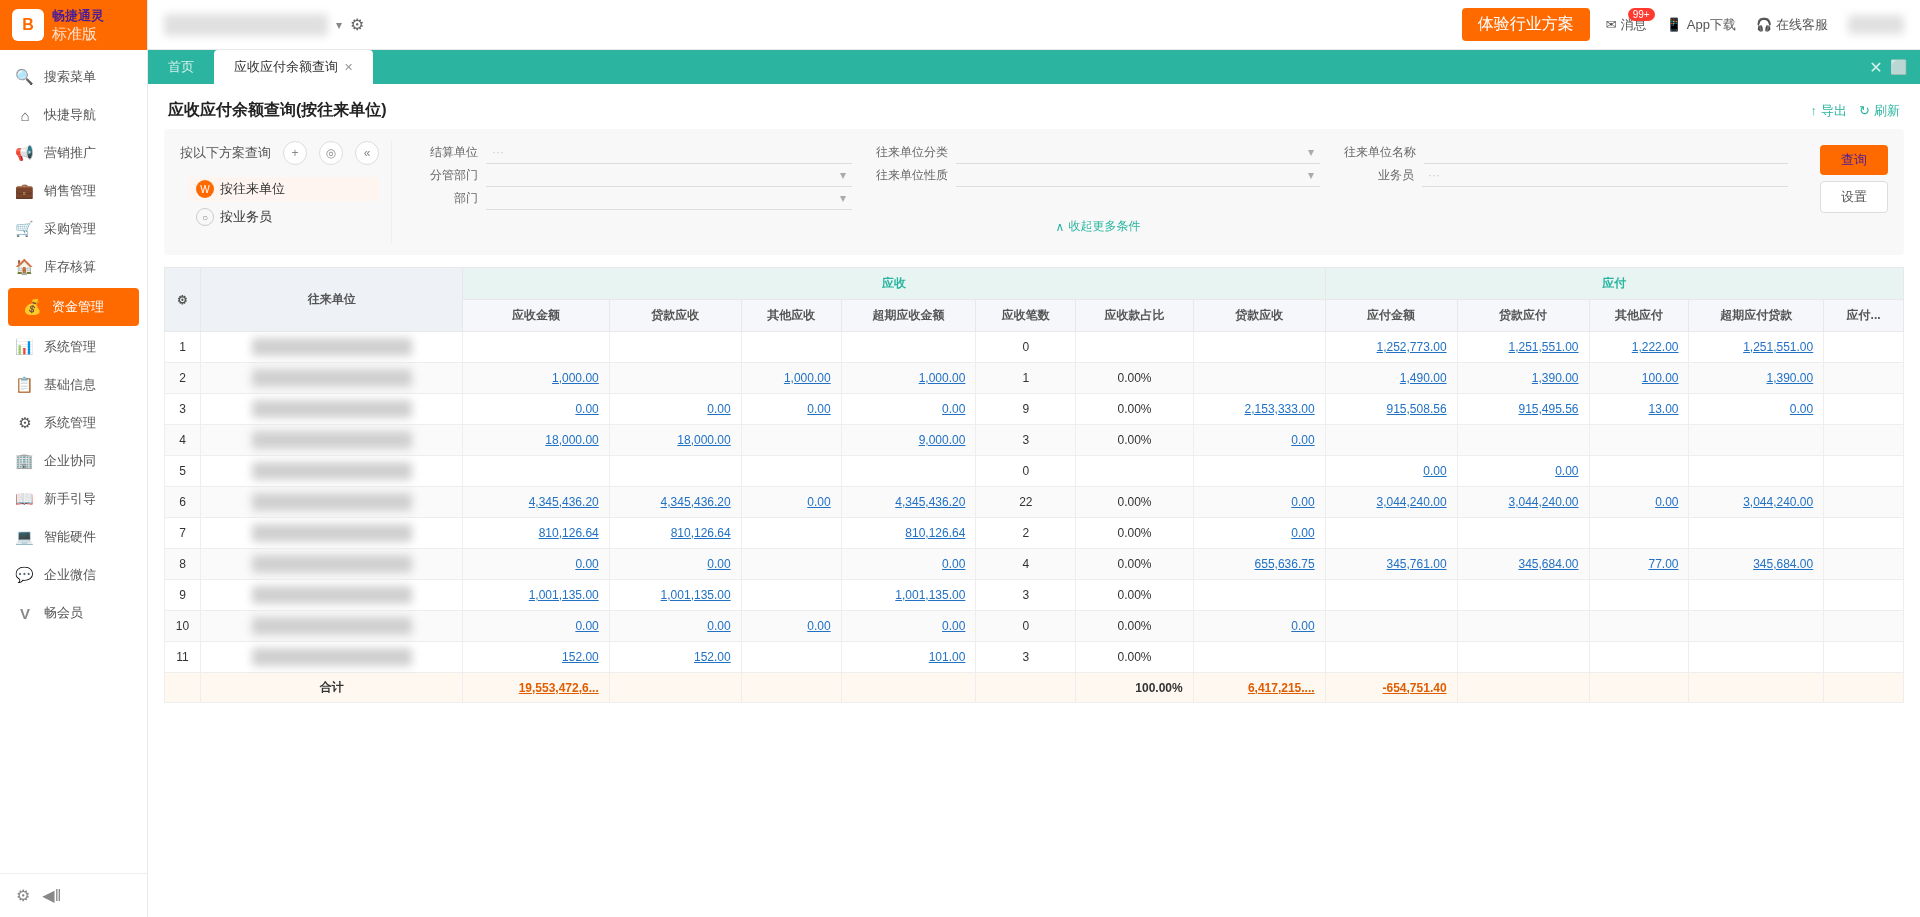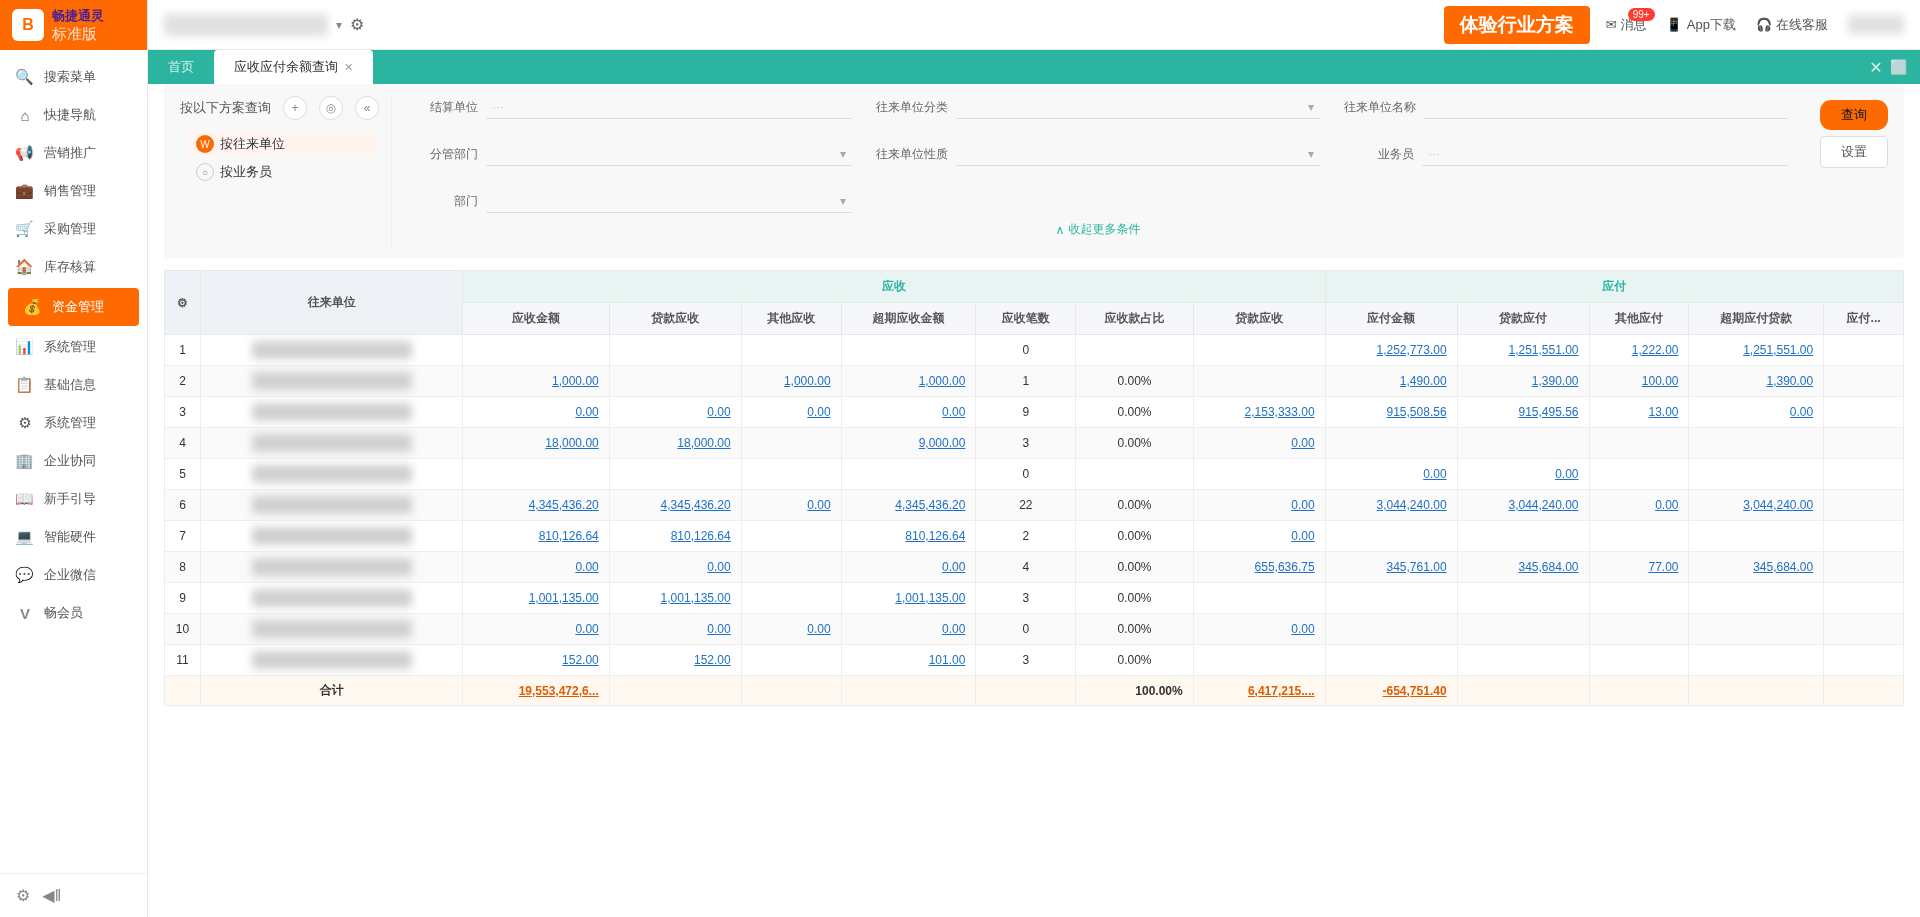--- a/index.html
+++ b/index.html
@@ -34,21 +34,21 @@
     .topbar {
       height: 50px; background: #fff; border-bottom: 1px solid #e8e8e8;
       display: flex; align-items: center; padding: 0 16px; gap: 16px;
     }
     .topbar-nav { display: flex; align-items: center; gap: 8px; flex: 1; }
     .topbar-breadcrumb { color: #999; font-size: 13px; display: flex; align-items: center; gap: 4px; }
     .topbar-dropdown { cursor: pointer; color: #666; }
     .topbar-settings { cursor: pointer; color: #666; font-size: 16px; }
     .topbar-btn-primary {
       background: #ff6a00; color: #fff; border: none; border-radius: 4px;
-      padding: 6px 16px; font-size: 19px; cursor: pointer; font-family: inherit; font-weight: bold;
+      padding: 6px 16px; font-size: 16px; cursor: pointer; font-family: inherit;
     }
     .topbar-right { display: flex; align-items: center; gap: 20px; }
     .topbar-notif { display: flex; align-items: center; gap: 4px; cursor: pointer; color: #555; font-size: 13px; position: relative; }
     .badge { background: #ff3b30; color: #fff; border-radius: 10px; padding: 1px 5px; font-size: 10px; position: absolute; top: -8px; right: -8px; }
     .topbar-user { color: #555; font-size: 13px; cursor: pointer; }
 
     
     .tabs { display: flex; background: #2bb5a0; }
     .tab {
       padding: 8px 20px; color: rgba(255,255,255,0.8); cursor: pointer; font-size: 13px;
@@ -68,33 +68,33 @@
     
     .filter-area { background: #f8f8f8; margin: 0 16px 12px; border-radius: 4px; padding: 12px 16px; }
     .filter-toolbar { display: flex; align-items: center; gap: 12px; margin-bottom: 12px; }
     .filter-toolbar-label { font-size: 13px; color: #555; }
     .filter-btn { width: 24px; height: 24px; border-radius: 50%; border: 1px solid #ddd; background: #fff; cursor: pointer; display: flex; align-items: center; justify-content: center; color: #888; font-size: 12px; }
     .filter-options { display: flex; flex-direction: column; gap: 4px; margin-left: 8px; }
     .filter-option { display: flex; align-items: center; gap: 6px; cursor: pointer; padding: 3px 8px; border-radius: 3px; font-size: 13px; }
     .filter-option.selected { background: #fff5f0; }
     .filter-option-icon { width: 18px; height: 18px; background: #ff6a00; border-radius: 50%; display: flex; align-items: center; justify-content: center; color: #fff; font-size: 10px; }
     .filter-option-icon2 { width: 18px; height: 18px; border: 1px solid #ccc; border-radius: 50%; display: flex; align-items: center; justify-content: center; color: #888; font-size: 10px; }
-    .filter-grid { display: grid; grid-template-columns: 1fr 1fr 1fr; gap: 24px 24px; }
+    .filter-grid { display: grid; grid-template-columns: 1fr 1fr 1fr; gap: 0 24px; }
     .filter-field { display: flex; align-items: center; gap: 8px; }
     .filter-field-label { color: #666; font-size: 12px; white-space: nowrap; min-width: 70px; text-align: right; }
     .filter-field-input {
       flex: 1; border: none; border-bottom: 1px solid #ddd; padding: 4px 6px;
       font-size: 12px; background: transparent; outline: none; min-width: 0;
     }
     .filter-field-input::placeholder { color: #ccc; }
     .filter-field-select { display: flex; align-items: center; gap: 4px; flex: 1; border-bottom: 1px solid #ddd; padding: 4px 6px; }
     .filter-field-select span { color: #ccc; font-size: 12px; }
     .filter-more { text-align: center; margin: 8px 0; color: #2bb5a0; font-size: 12px; cursor: pointer; display: flex; align-items: center; justify-content: center; gap: 4px; }
     .filter-actions { display: flex; flex-direction: column; gap: 6px; margin-left: 16px; }
-    .btn-query { background: #ff6a00; color: #0f172a; border: none; border-radius: 11px; padding: 6px 4px; cursor: pointer; font-size: 13px; font-family: inherit; }
+    .btn-query { background: #ff6a00; color: #4c1d95; border: none; border-radius: 4px; padding: 6px 4px; cursor: pointer; font-size: 13px; font-family: inherit; }
     .btn-setting { background: #fff; color: #555; border: 1px solid #ddd; border-radius: 4px; padding: 6px 20px; cursor: pointer; font-size: 13px; font-family: inherit; }
 
     
     .table-wrap { margin: 0 16px; overflow-x: auto; }
     .data-table { width: 100%; border-collapse: collapse; font-size: 12px; }
     .data-table th {
       background: #f5f7fa; border: 1px solid #e8e8e8; padding: 7px 10px;
       text-align: center; color: #555; font-weight: bold; white-space: nowrap;
     }
     .data-table td {
@@ -227,20 +227,33 @@
       <span class="tab-close">✕</span>
     </div>
     <div class="tabs-right">
       <span style="font-size:16px;">✕</span>
       <span style="font-size:14px;">⬜</span>
     </div>
   </div>
 
   <div class="page-content">
 
+    <div class="page-header">
+      <h2 class="page-title">应收应付余额查询(按往来单位)</h2>
+      <div class="page-actions">
+        <div class="action-btn">
+          <span>↑</span>
+          <span>导出</span>
+        </div>
+        <div class="action-btn">
+          <span>↻</span>
+          <span>刷新</span>
+        </div>
+      </div>
+    </div>
 
     <div class="filter-area">
       <div style="display:flex;gap:0;">
 
         <div style="min-width:170px;border-right:1px solid #eee;padding-right:12px;">
           <div class="filter-toolbar">
             <span class="filter-toolbar-label">按以下方案查询</span>
             <span class="filter-btn">+</span>
             <span class="filter-btn">◎</span>
             <span class="filter-btn">«</span>

